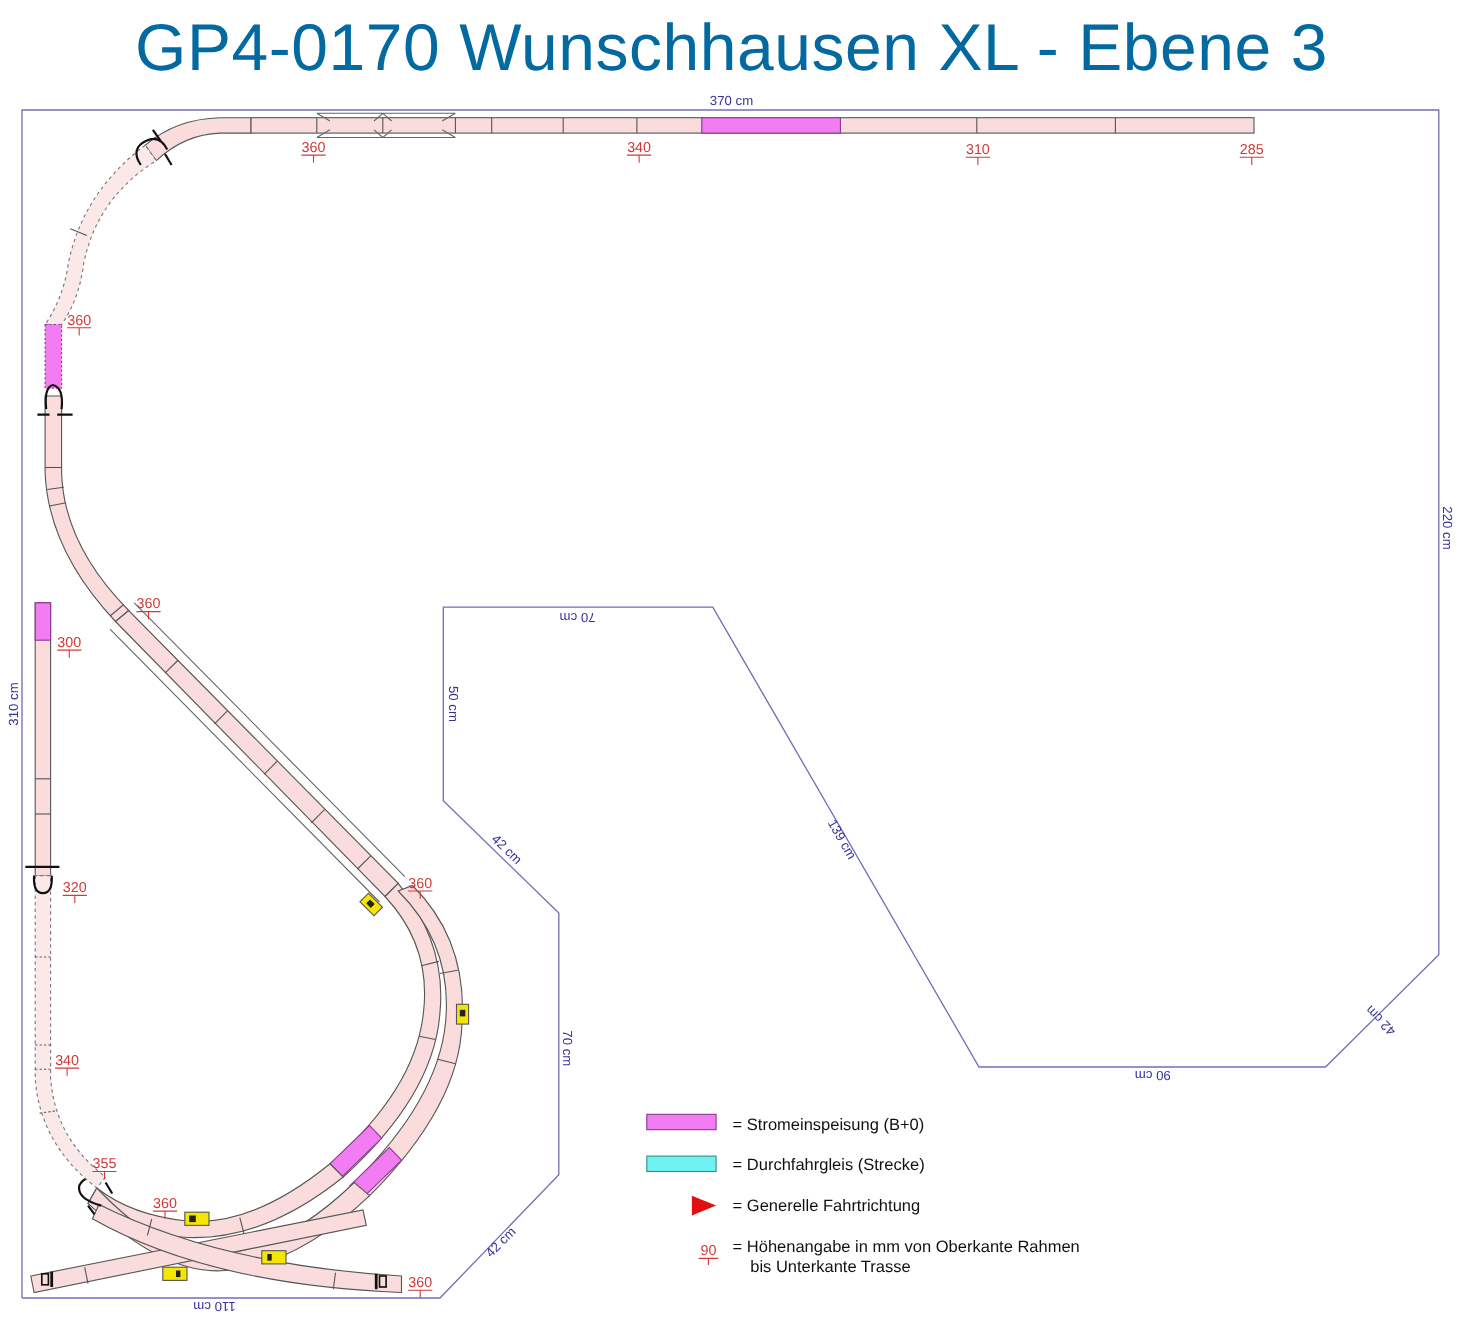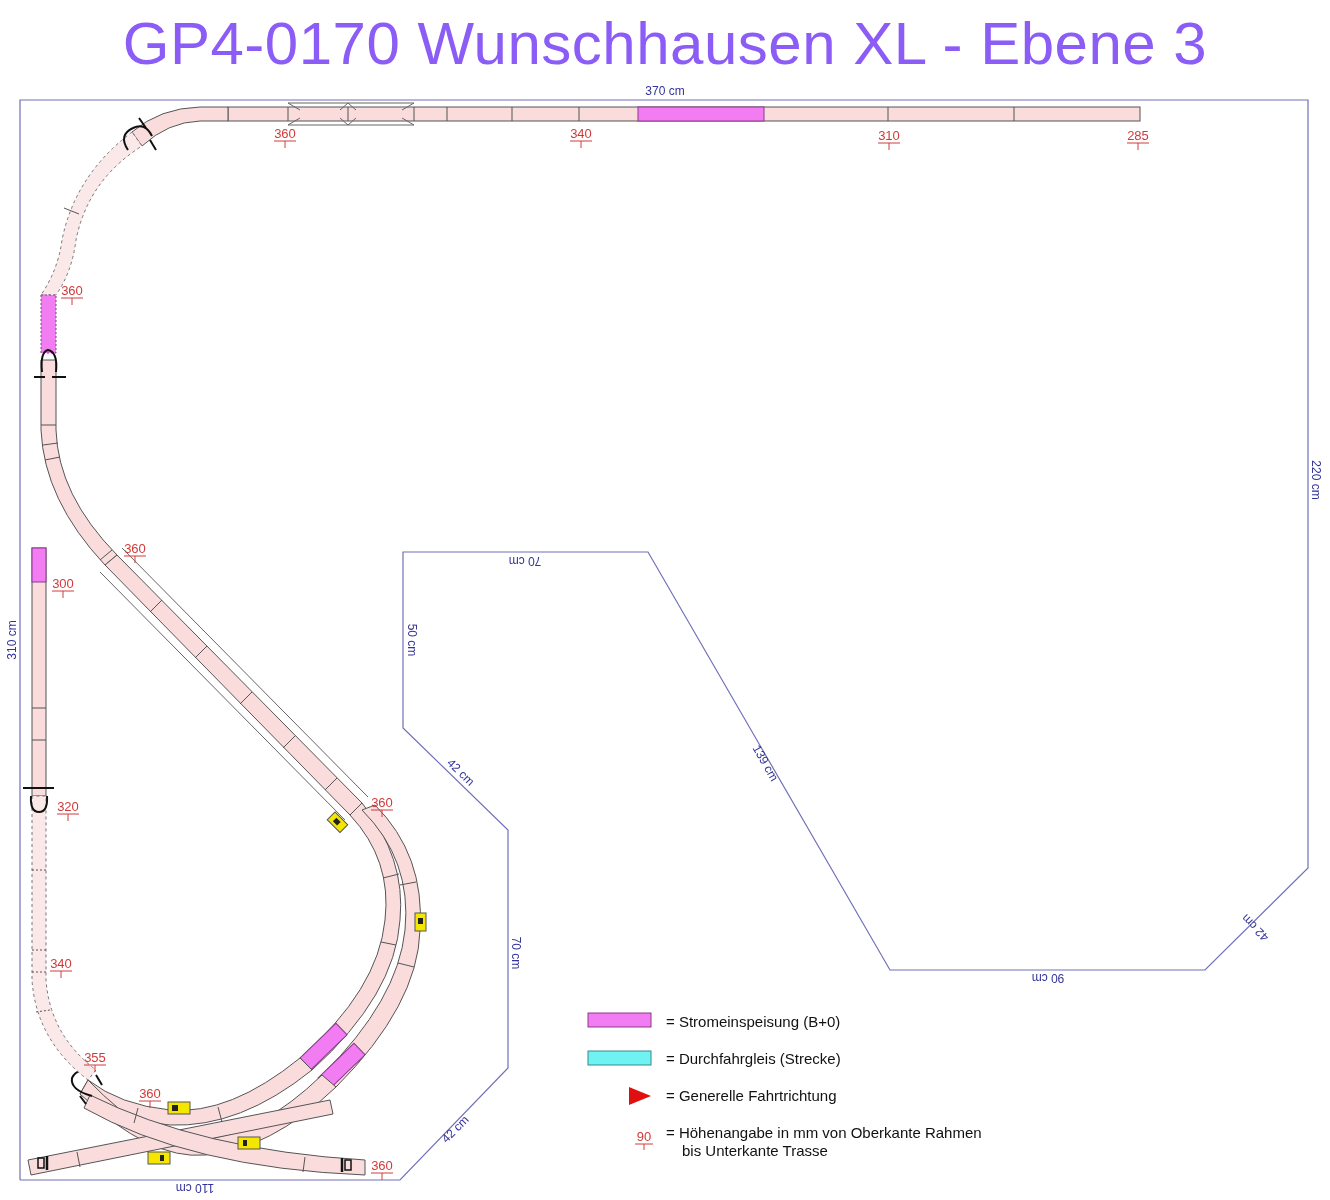--- a/index.html
+++ b/index.html
@@ -1,17 +1,17 @@
 <!DOCTYPE html>
 <html><head>
 <meta charset="utf-8">
 <style>
   html, body { margin: 0; padding: 0; background: #ffffff; }
   body { width: 1330px; height: 1200px; position: relative; overflow: hidden; font-family: "Liberation Sans", sans-serif; }
-  .title { position: absolute; left: 0; top: 4px; width: 1330px; text-align: center; font-size: 60px; color: #8b5cf6; line-height: 80px; letter-spacing: 0.5px; }
+  .title { position: absolute; left: 0; top: 4px; width: 1330px; text-align: center; font-size: 60px; color: #0369a1; line-height: 80px; letter-spacing: 0.5px; }
   svg.plan { position: absolute; left: 0; top: 0; }
   .dim { fill: #33339a; font-size: 12px; font-family: "Liberation Sans", sans-serif; }
   .hgt { fill: #d23a3a; font-size: 13px; font-family: "Liberation Sans", sans-serif; }
   .legend-text { fill: #111; font-size: 15px; font-family: "Liberation Sans", sans-serif; }
   .frame { stroke: #7070b8; stroke-width: 1.2; fill: none; }
   .track { fill: #fadcdc; stroke: #555; stroke-width: 1; }
   .track-ghost { fill: #fbe8e8; stroke: #777; stroke-width: 1; stroke-dasharray: 3 3; }
   .tie { stroke: #555; stroke-width: 1; }
   .feed { fill: #f27cf2; stroke: #8a3a8a; stroke-width: 1; }
   .bridge { stroke: #666; stroke-width: 1; fill: none; }

